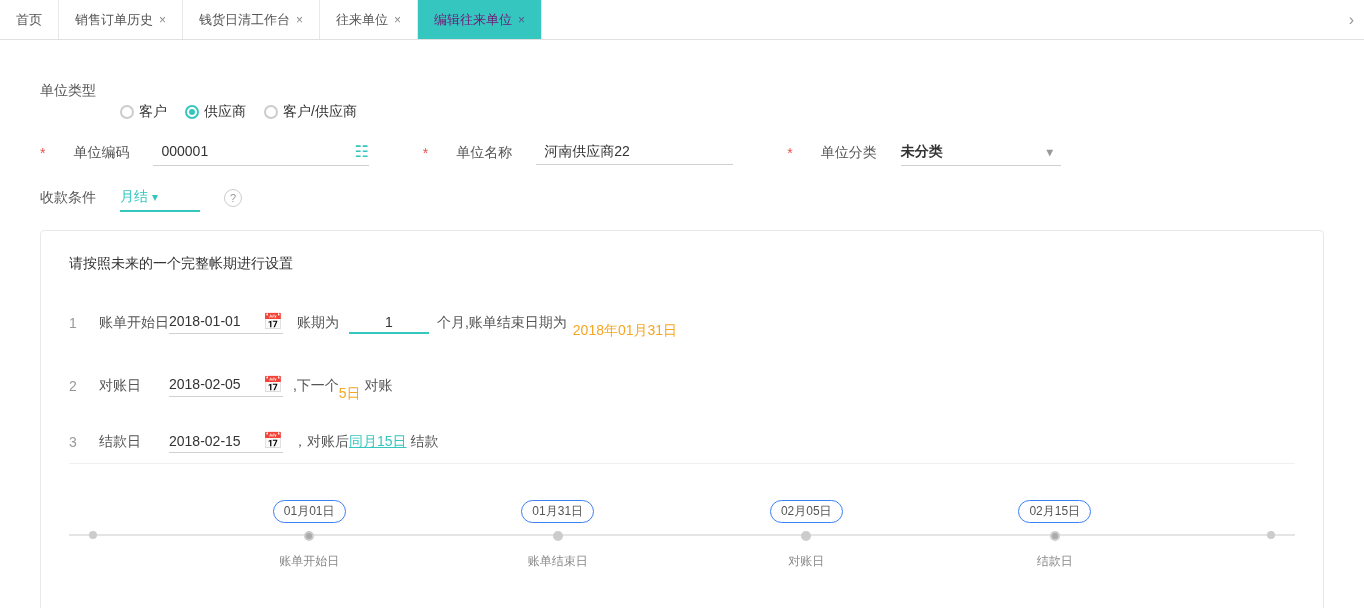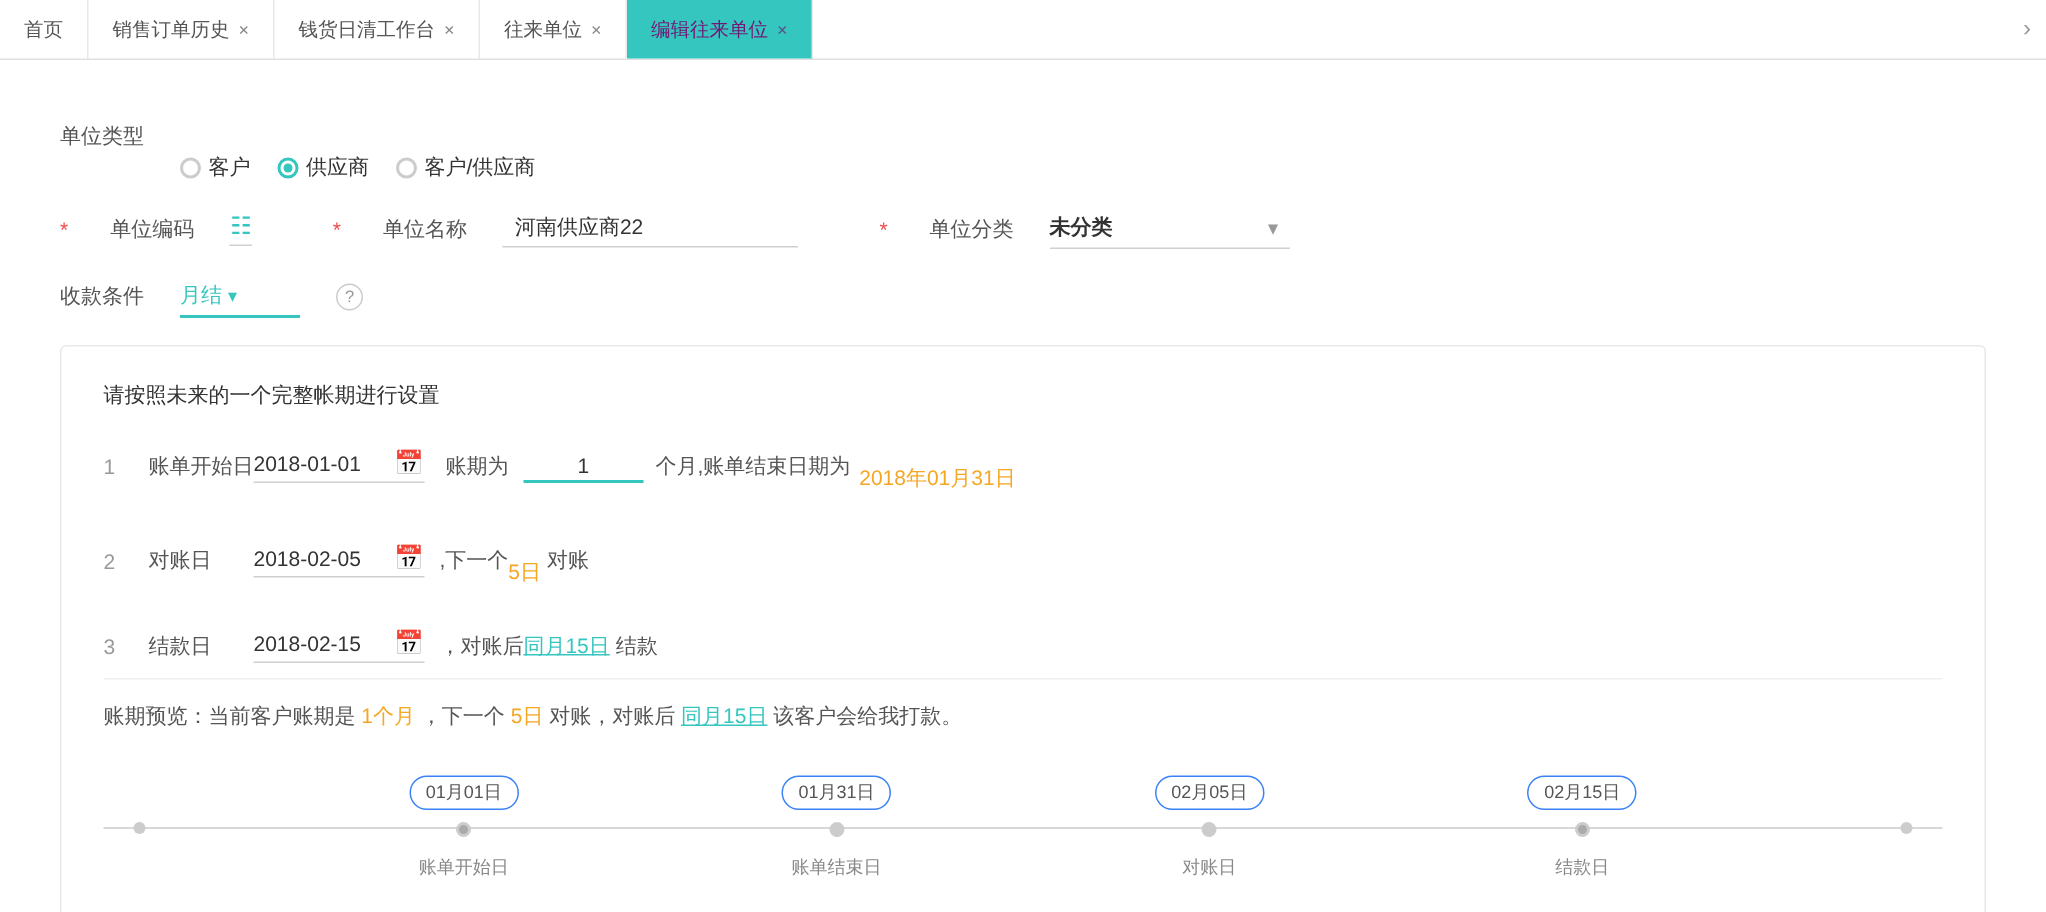--- a/index.html
+++ b/index.html
@@ -172,21 +172,21 @@
     
     .card {
       border: 1px solid #e8e8e8;
       border-radius: 4px;
       padding: 24px 28px;
       margin-top: 10px;
     }
     .card-title {
       font-size: 14px;
       color: #333;
-      margin-bottom: 20px;
+      margin-bottom: 32px;
     }
 
     
     .setting-row {
       display: flex;
       align-items: center;
       margin-bottom: 28px;
       gap: 0;
     }
     .row-num {
@@ -335,20 +335,21 @@
         <div class="radio-circle"></div>
         <span>客户/供应商</span>
       </div>
     </div>
   </div>
 
   <div class="form-row">
     <span class="required-mark">*</span>
     <span class="form-label">单位编码</span>
     <div class="input-with-icon">
+      <input class="input-field" style="min-width: 100px; border-bottom: none;" value="000001">
       <span class="calendar-icon">☷</span>
     </div>
 
     <span style="margin-left:30px;" class="required-mark">*</span>
     <span class="form-label">单位名称</span>
     <input class="input-field" style="min-width: 160px;" value="河南供应商22">
 
     <span style="margin-left:30px;" class="required-mark">*</span>
     <span class="form-label">单位分类</span>
     <div class="dropdown" style="min-width:160px;">
@@ -400,29 +401,20 @@
       <div class="input-with-icon" style="border-bottom:1px solid #d0d0d0;">
         <input style="border: none; outline: none; font-size: 14px; background: transparent; width: 90px;" value="2018-02-15">
         <span class="calendar-icon">📅</span>
       </div>
       <span style="margin-left:10px;color:#555;">，对账后</span>
       <span class="highlight-teal">同月15日</span>
       <span style="margin-left:4px;color:#555;">结款</span>
     </div>
 
     <div class="preview-section">
-      <div class="preview-text">
-        <span>账期预览：当前客户账期是</span>
-        <span class="highlight-orange">1个月</span>
-        <span>，下一个</span>
-        <span class="highlight-orange">5日</span>
-        <span>对账，对账后</span>
-        <span class="highlight-teal">同月15日</span>
-        <span>该客户会给我打款。</span>
-      </div>
 
       <div class="timeline-container">
         <div class="timeline-line"></div>
         <div class="timeline-points">
           <div style="display:flex;align-items:center;">
             <div class="left-dot"></div>
           </div>
 
           <div class="timeline-point">
             <div class="point-badge">01月01日</div>

